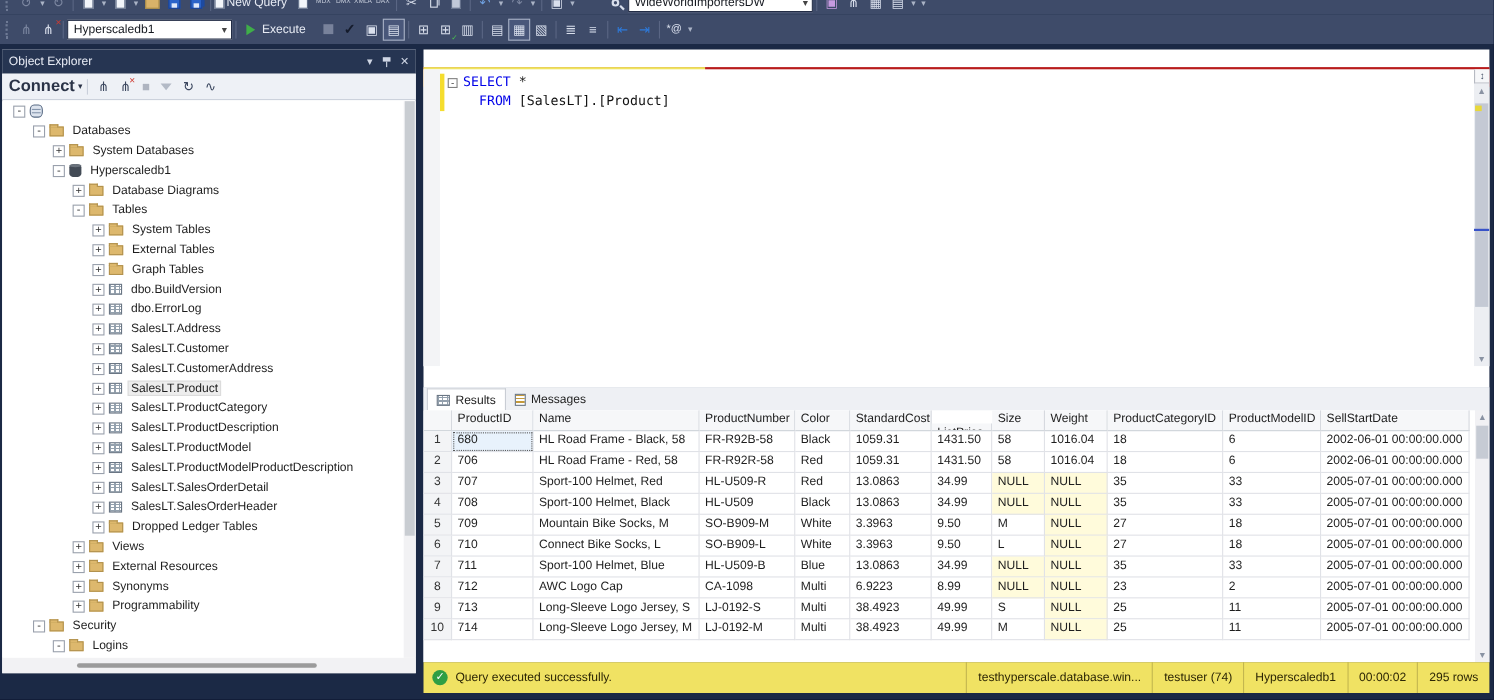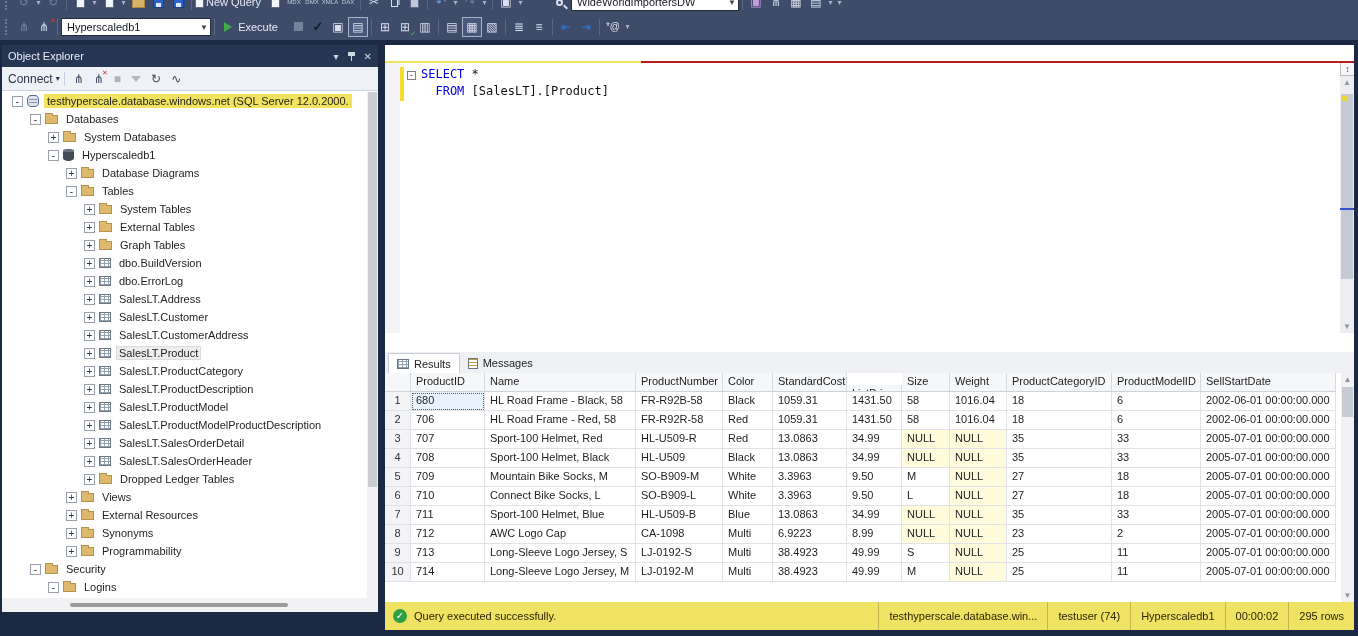--- a/index.html
+++ b/index.html
@@ -45,21 +45,21 @@
   .i-mag::after { content:""; position:absolute; left:5px; top:5px; width:5px; height:2px; background:#d9dfec; transform:rotate(45deg); }
   
   .oe { position:absolute; left:2px; top:45px; width:376px; height:567px; background:#fff; }
   .oe-title { height:22px; background:#263552; color:#e9edf6; display:flex; align-items:center; padding:0 6px; font-size:11px; }
   .oe-title .sp { flex:1; }
   .oe-title .ticn { color:#cfd6e4; font-size:10px; margin-left:8px; }
   .pin { display:inline-block; width:9px; height:10px; position:relative; }
   .pin::before { content:""; position:absolute; top:1px; left:1px; width:7px; height:4px; background:#cfd6e4; }
   .pin::after { content:""; position:absolute; top:5px; left:4px; width:1px; height:5px; background:#cfd6e4; }
   .oe-toolbar { height:24px; background:#eef1f6; border-bottom:1px solid #ccd2dc; display:flex; align-items:center; padding-left:6px; color:#2a3347; }
-  .oe-toolbar .t { font-size:12px; margin-right:3px; }
+  .oe-toolbar .t { font-size:15px; margin-right:3px;font-weight:bold; }
   .oe-toolbar .icn { font-size:12px; margin:0 5px; color:#3b475f; position:relative; }
   .oe-toolbar .gray { color:#aeb4c0; }
   .redx::after { content:"✕"; position:absolute; top:-3px; right:-4px; font-size:7px; color:#d03a30; }
   .funnel { width:0; height:0; border-left:5px solid transparent; border-right:5px solid transparent; border-top:6px solid #b3bac6; margin:0 5px; }
   .blue { color:#2e79d8; }
   .vsep { width:1px; height:14px; background:#c9cfda; margin:0 4px; }
   .oe-tree { position:absolute; top:47px; left:0; right:11px; bottom:14px; overflow:hidden; background:#fff; }
   .tree-row { height:18px; display:flex; align-items:center; white-space:nowrap; }
   .toggle { width:11px; height:11px; border:1px solid #99a0ac; background:#fff; font-size:10px; line-height:9px; text-align:center; color:#333; flex:none; margin-right:4px; }
   .toggle-spacer { width:15px; flex:none; }
@@ -266,21 +266,20 @@
       <span class="icn redx">⋔</span>
       <span class="icn gray">■</span>
       <span class="funnel"></span>
       <span class="icn blue">↻</span>
       <span class="icn">∿</span>
     </div>
     <div class="oe-tree">
         <div class="tree-row" style="padding-left: 10px;">
           <span class="toggle">-</span>
           <span class="ticon icon-server"></span>
-          <span class="tlabel hl">testhyperscale.database.windows.net (SQL Server 12.0.2000.</span>
         </div>
         <div class="tree-row" style="padding-left: 28px;">
           <span class="toggle">-</span>
           <span class="ticon icon-folder"></span>
           <span class="tlabel">Databases</span>
         </div>
         <div class="tree-row" style="padding-left: 46px;">
           <span class="toggle">+</span>
           <span class="ticon icon-folder"></span>
           <span class="tlabel">System Databases</span>

